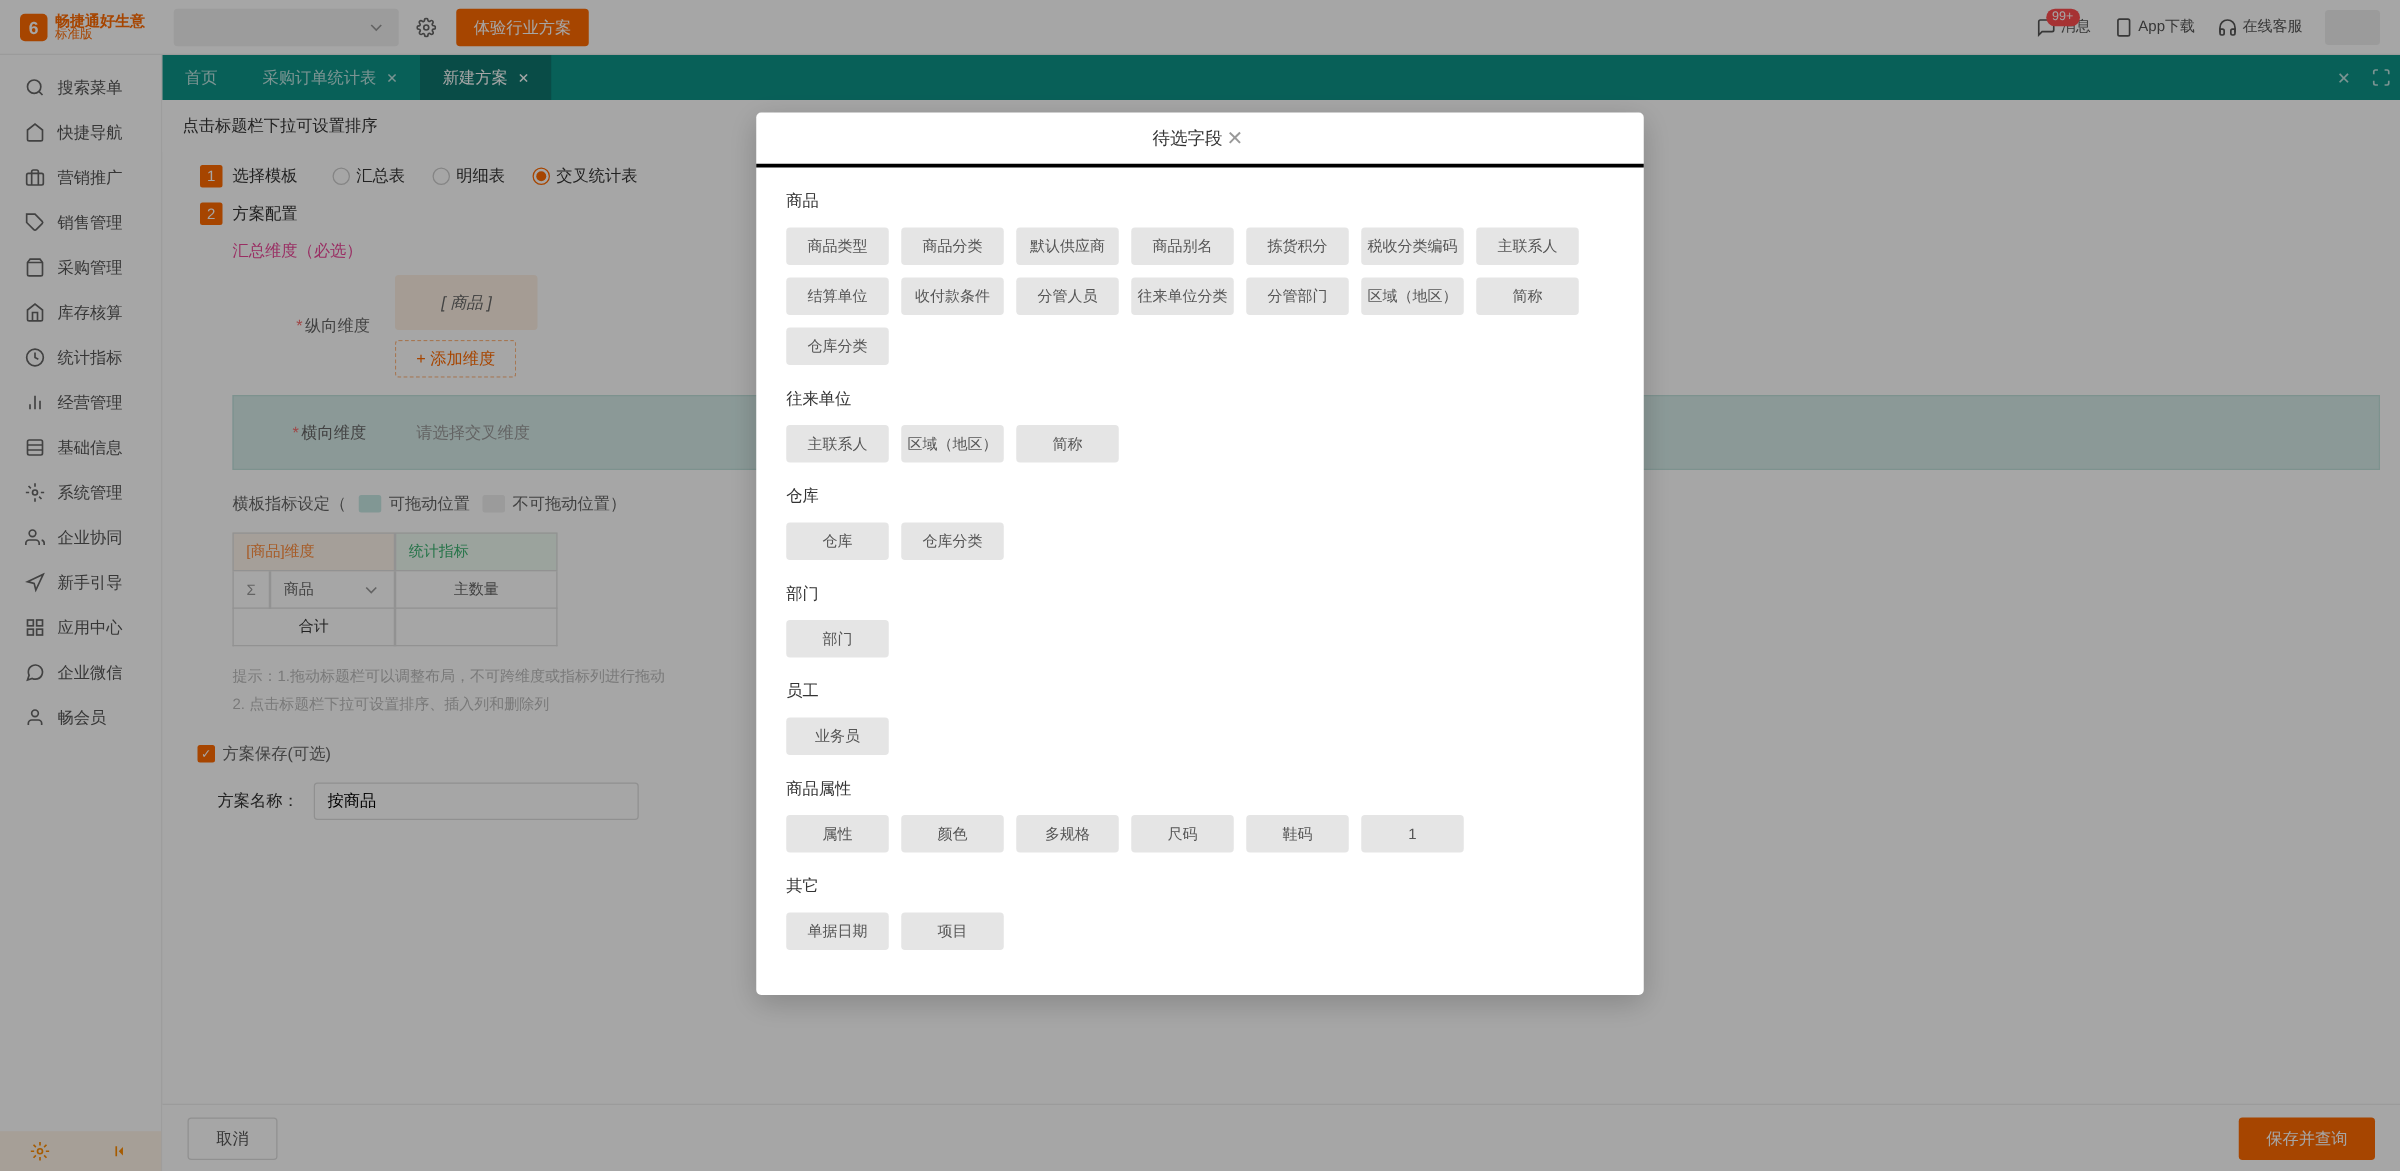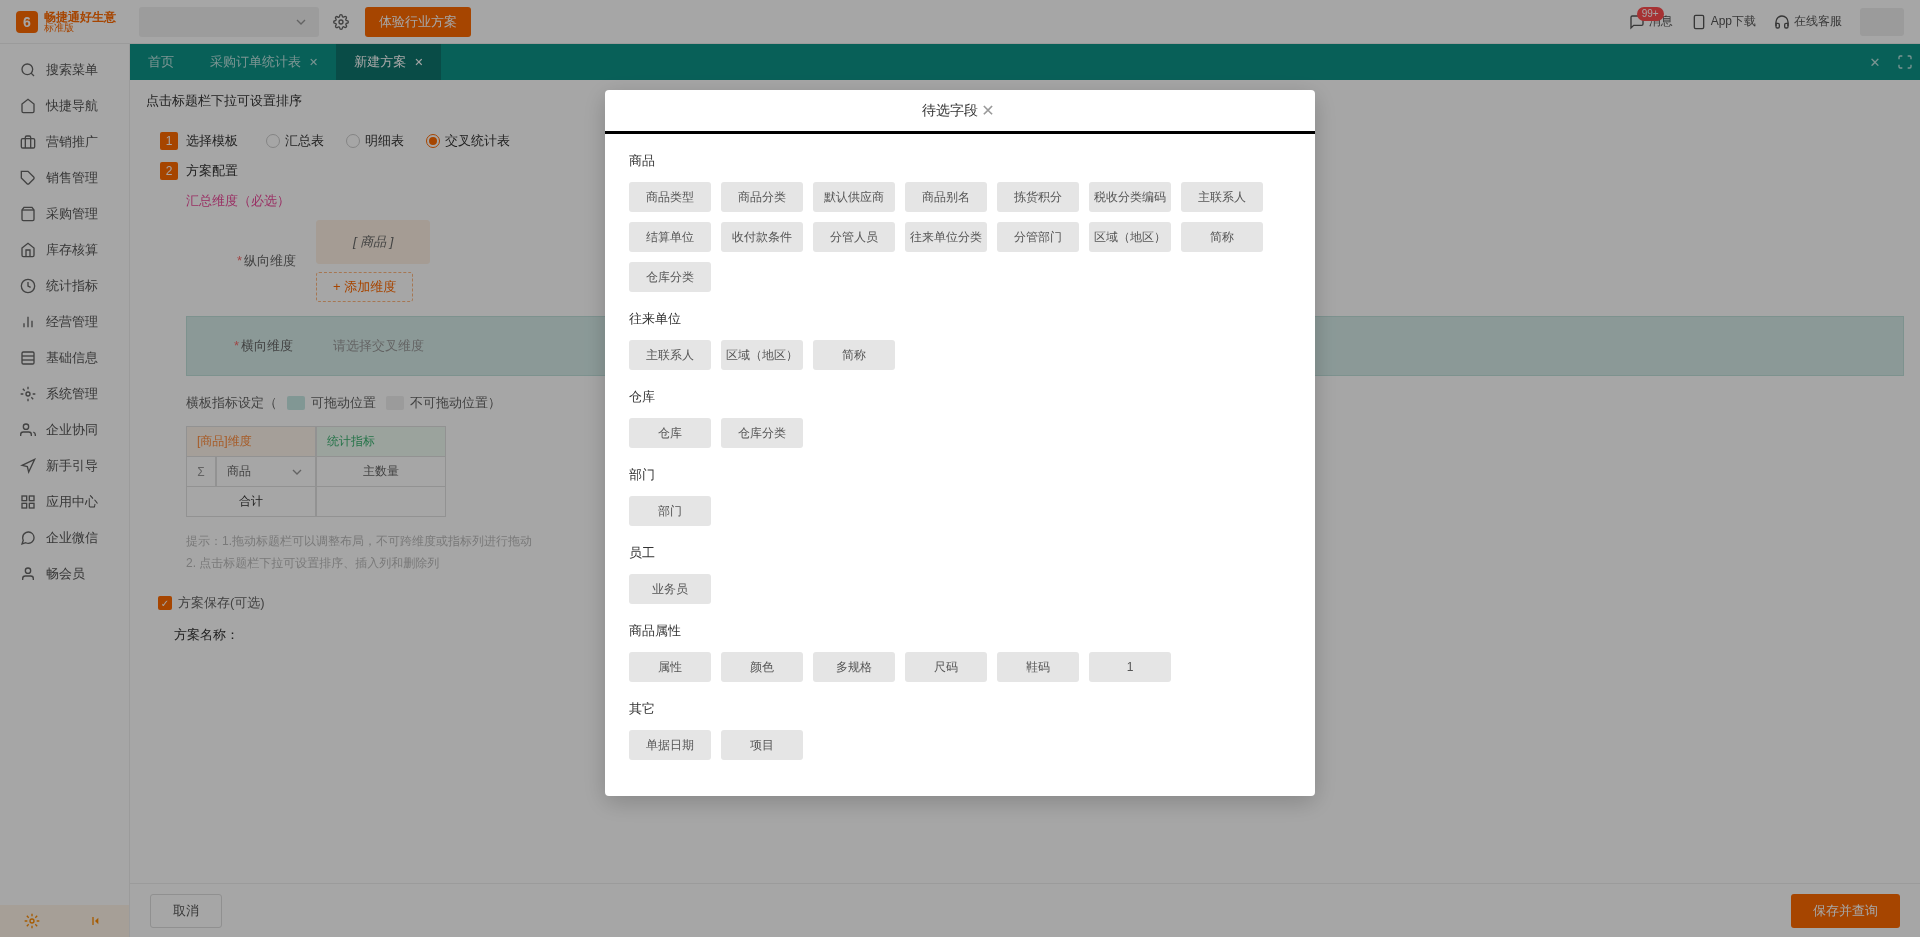--- a/index.html
+++ b/index.html
@@ -399,20 +399,21 @@
         <div>2. 点击标题栏下拉可设置排序、插入列和删除列</div>
       </div>
 
       <div class="save-section">
         <div class="save-check-row">
           <span class="checkbox-checked">✓</span>
           <span>方案保存(可选)</span>
         </div>
         <div class="name-row">
           <span>方案名称：</span>
+          <input class="name-input" value="按商品" style="">
         </div>
       </div>
     </div>
 
     <div class="page-footer">
       <button class="btn-plain">取消</button>
       <button class="btn-primary">保存并查询</button>
     </div>
   </div>
 </div>

